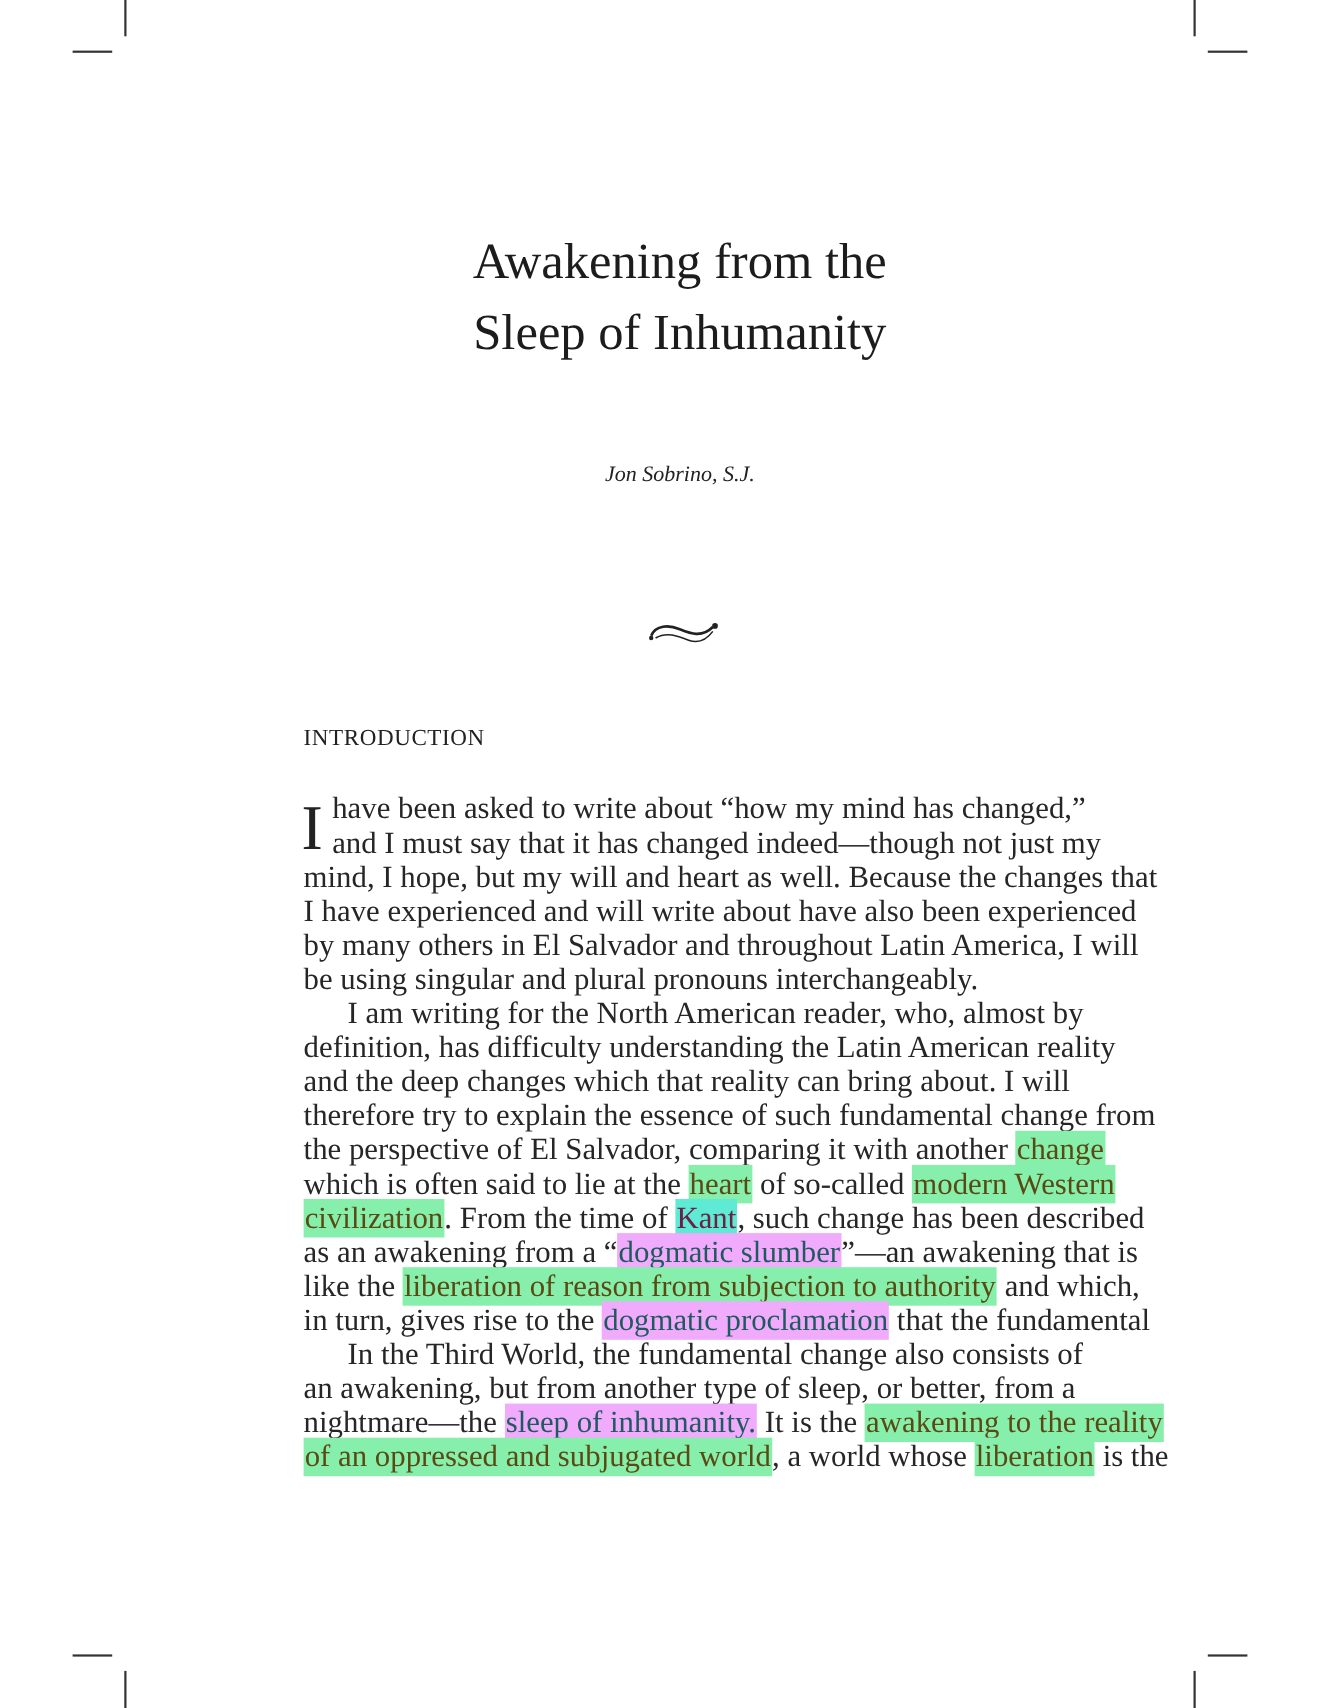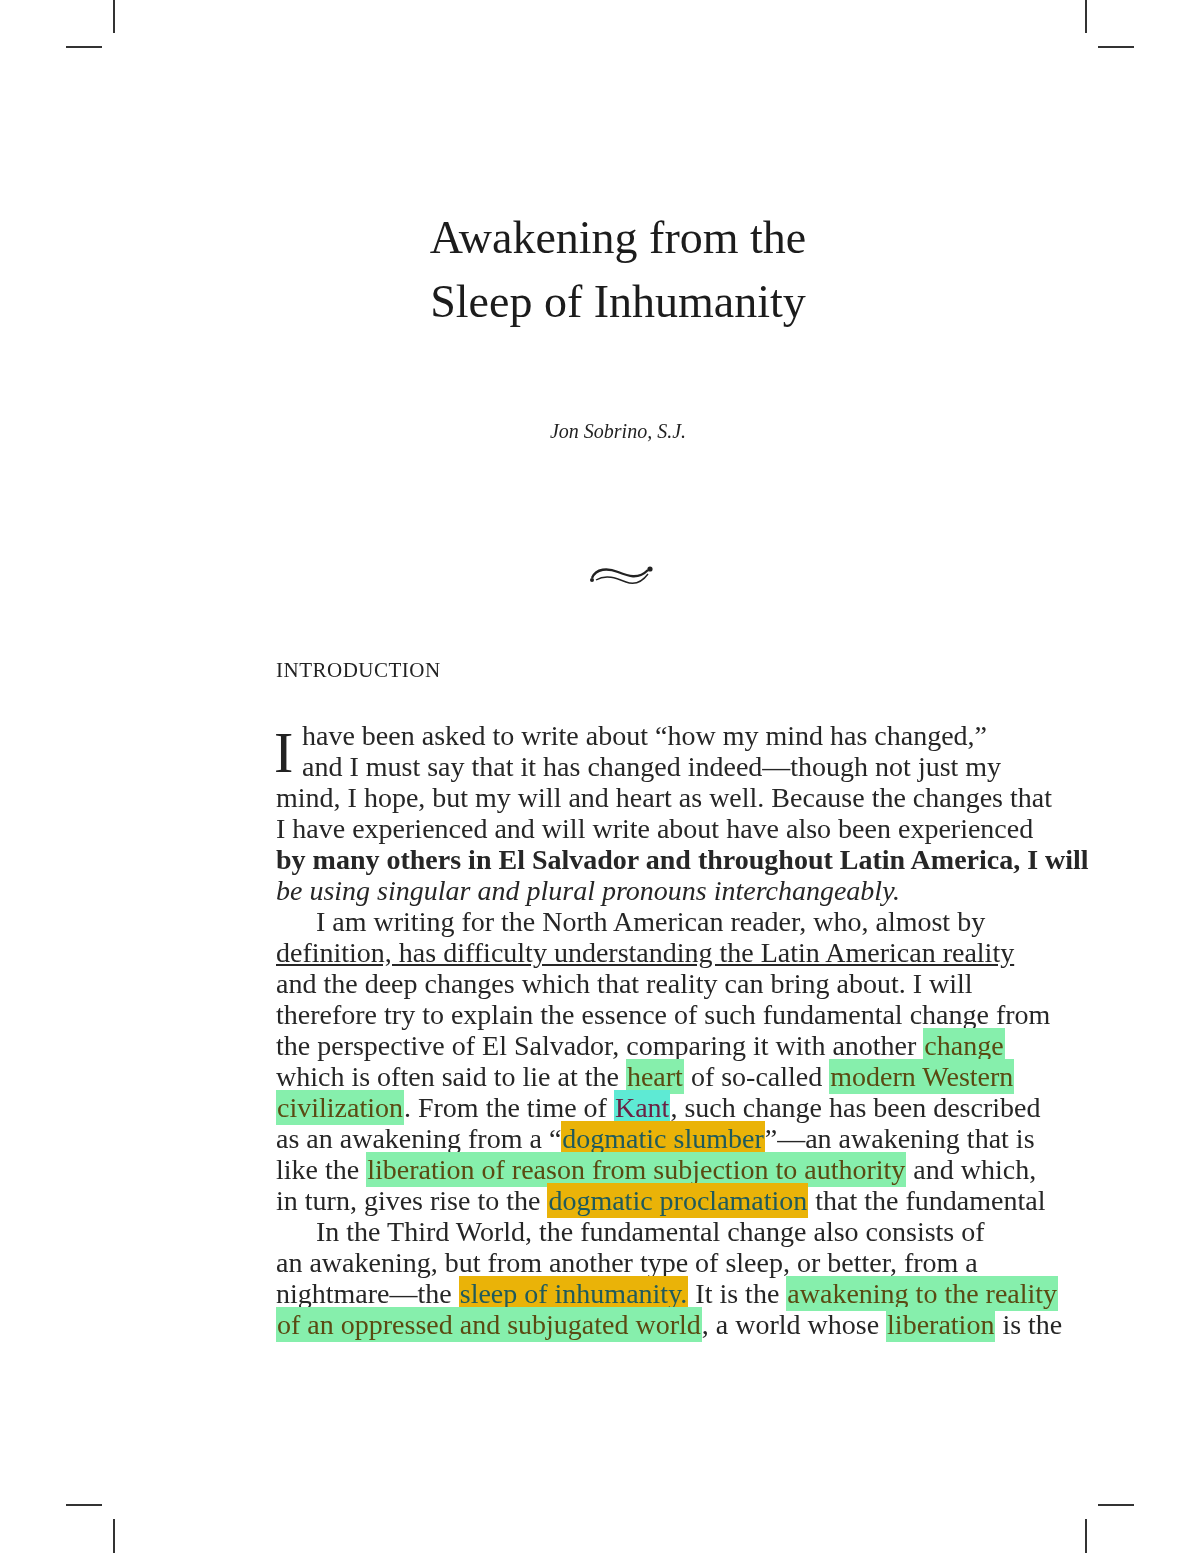--- a/index.html
+++ b/index.html
@@ -15,21 +15,21 @@
                font-size:21px; letter-spacing:0.5px; color:#222; }
     .body { position:absolute; left:276px; width:689px; top:720px; }
     .line { height:31px; line-height:31px; font-family:"Liberation Serif", serif; font-size:28px;
             text-align:justify; text-align-last:justify; white-space:nowrap; color:#262626; position:relative; }
     .line.last { text-align-last:left; }
     .line.indent { padding-left:40px; }
     .dropcap { position:absolute; left:-2px; top:4px; font-family:"Liberation Serif", serif;
                font-size:58px; line-height:58px; color:#222; }
     .line.dc { padding-left:26px; }
     .hl-y { background:#86efac; color:#5a4a12; padding:2px 1px; }
-    .hl-c { background:#eab308; color:#1f5a5c; padding:2px 1px; }
+    .hl-c { background:#f0abfc; color:#1f5a5c; padding:2px 1px; }
     .hl-p { background:#5eead4; color:#6a2144; padding:2px 1px; }
   </style>
 </head>
 <body>
 
 <div class="crop" style="left:113px;top:0;width:2px;height:33px;"></div>
 <div class="crop" style="left:66px;top:46px;width:36px;height:2px;"></div>
 <div class="crop" style="left:1085px;top:0;width:2px;height:33px;"></div>
 <div class="crop" style="left:1098px;top:46px;width:36px;height:2px;"></div>
 <div class="crop" style="left:66px;top:1504px;width:36px;height:2px;"></div>
@@ -54,24 +54,24 @@
 </div>
 
 <div class="heading">INTRODUCTION</div>
 
 <div class="body" id="body">
   <span class="dropcap">I</span>
 <div class="line dc" style="white-space: nowrap; text-align: left;"><span style="word-spacing: 0px;"><span>have been asked to write about “how my mind has changed,”</span></span></div>
     <div class="line dc" style="white-space: nowrap; text-align: left;"><span style="word-spacing: 0px;"><span>and I must say that it has changed indeed—though not just my</span></span></div>
     <div class="line" style="white-space: nowrap; text-align: left;"><span style="word-spacing: 0px;"><span>mind, I hope, but my will and heart as well. Because the changes that</span></span></div>
     <div class="line" style="white-space: nowrap; text-align: left;"><span style="word-spacing: 0px;"><span>I have experienced and will write about have also been experienced</span></span></div>
-    <div class="line" style="white-space: nowrap; text-align: left;"><span style="word-spacing: 0px; font-weight: bold;"><span>by many others in El Salvador and throughout Latin America, I will</span></span></div>
-    <div class="line last" style="white-space: nowrap; text-align: left; font-style: italic;"><span>be using singular and plural pronouns interchangeably.</span></div>
+    <div class="line" style="white-space: nowrap; text-align: left;"><span style="word-spacing: 0px;"><span>by many others in El Salvador and throughout Latin America, I will</span></span></div>
+    <div class="line last" style="white-space: nowrap; text-align: left;"><span>be using singular and plural pronouns interchangeably.</span></div>
     <div class="line indent" style="white-space: nowrap; text-align: left;"><span style="word-spacing: 0px;"><span>I am writing for the North American reader, who, almost by</span></span></div>
-    <div class="line" style="white-space: nowrap; text-align: left;"><span style="word-spacing: 0px; text-decoration: underline;"><span>definition, has difficulty understanding the Latin American reality</span></span></div>
+    <div class="line" style="white-space: nowrap; text-align: left;"><span style="word-spacing: 0px;"><span>definition, has difficulty understanding the Latin American reality</span></span></div>
     <div class="line" style="white-space: nowrap; text-align: left;"><span style="word-spacing: 0px;"><span>and the deep changes which that reality can bring about. I will</span></span></div>
     <div class="line" style="white-space: nowrap; text-align: left;"><span style="word-spacing: 0px;"><span>therefore try to explain the essence of such fundamental change from</span></span></div>
     <div class="line" style="white-space: nowrap; text-align: left;"><span style="word-spacing: 0px;"><span>the perspective of El Salvador, comparing it with another </span><span class="hl-y">change</span></span></div>
     <div class="line" style="white-space: nowrap; text-align: left;"><span style="word-spacing: 0px;"><span>which is often said to lie at the </span><span class="hl-y">heart</span><span> of so-called </span><span class="hl-y">modern Western</span></span></div>
     <div class="line" style="white-space: nowrap; text-align: left;"><span style="word-spacing: 0px;"><span class="hl-y">civilization</span><span>. From the time of </span><span class="hl-p">Kant</span><span>, such change has been described</span></span></div>
     <div class="line" style="white-space: nowrap; text-align: left;"><span style="word-spacing: 0px;"><span>as an awakening from a “</span><span class="hl-c">dogmatic slumber</span><span>”—an awakening that is</span></span></div>
     <div class="line" style="white-space: nowrap; text-align: left;"><span style="word-spacing: 0px;"><span>like the </span><span class="hl-y">liberation of reason from subjection to authority</span><span> and which,</span></span></div>
     <div class="line" style="white-space: nowrap; text-align: left;"><span style="letter-spacing: -0.000226449px;"><span>in turn, gives rise to the </span><span class="hl-c">dogmatic proclamation</span><span> that the fundamental</span></span></div>
     <div class="line indent" style="white-space: nowrap; text-align: left;"><span style="word-spacing: 0px;"><span>In the Third World, the fundamental change also consists of</span></span></div>
     <div class="line" style="white-space: nowrap; text-align: left;"><span style="word-spacing: 0px;"><span>an awakening, but from another type of sleep, or better, from a</span></span></div>

